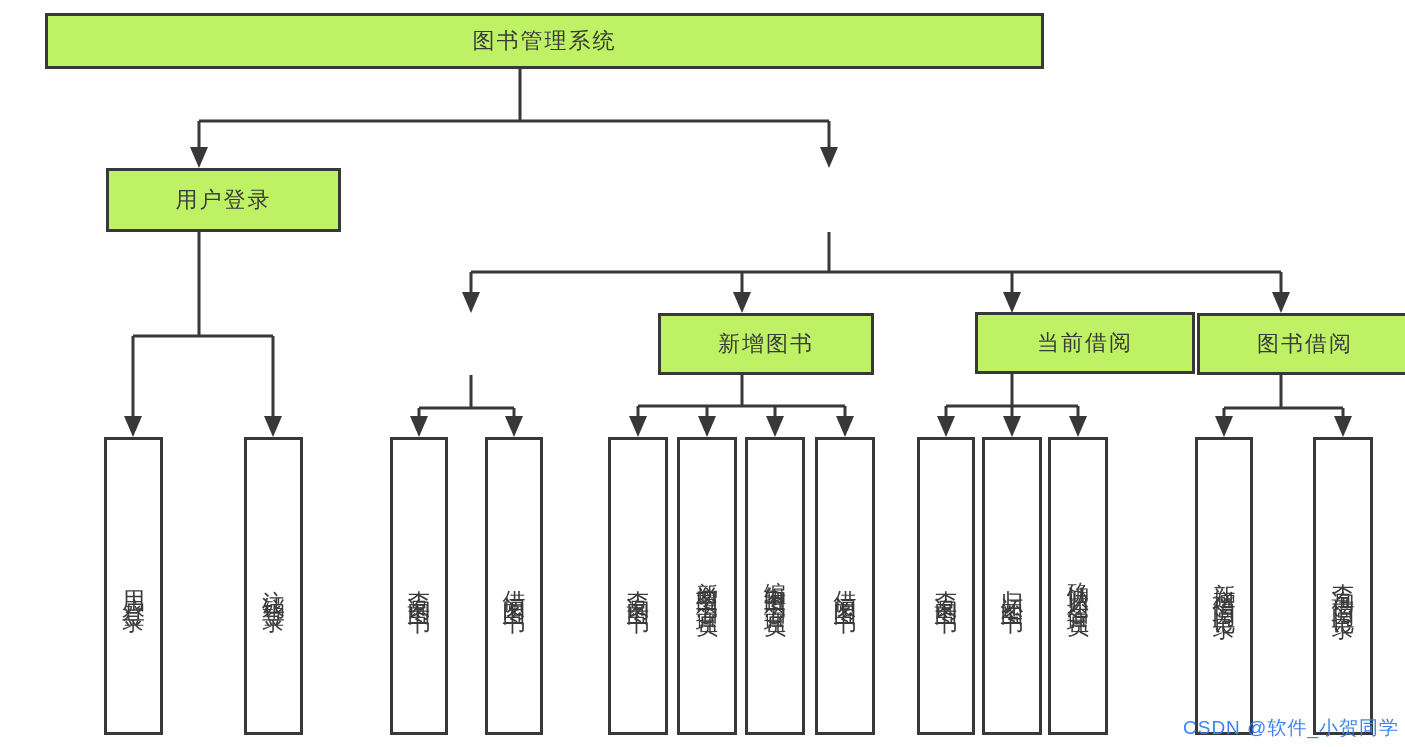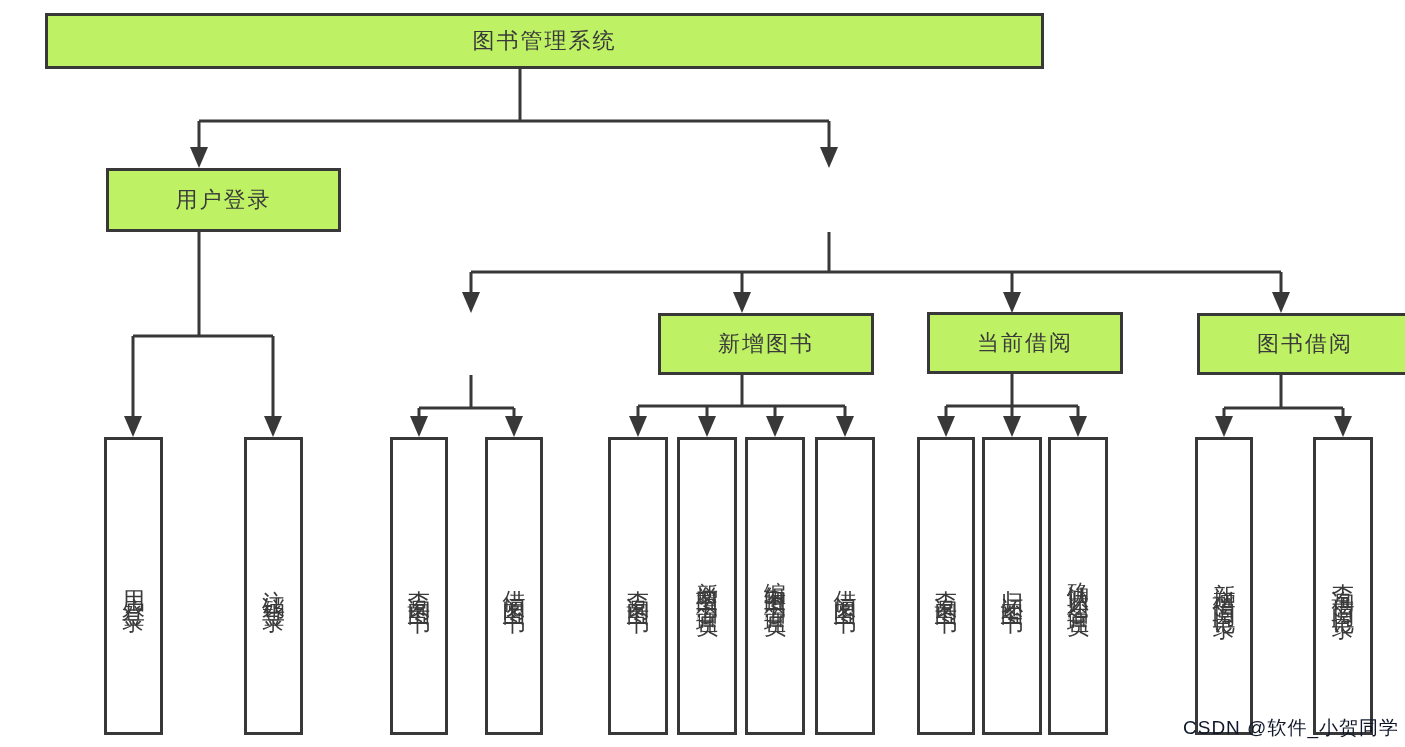--- a/index.html
+++ b/index.html
@@ -19,21 +19,21 @@
     top:437px;height:298px;
   }
   .vtext{
     writing-mode:vertical-rl;text-orientation:mixed;
     color:#3a3a3a;font-size:23px;letter-spacing:7px;line-height:1;
     white-space:nowrap;
   }
   .vtext.long{font-size:22px;letter-spacing:5px;}
   #watermark{
     position:absolute;left:1183px;top:715px;
-    color:#0f172a;font-size:19px;letter-spacing:1px;white-space:nowrap;
+    color:#3b82f6;font-size:19px;letter-spacing:1px;white-space:nowrap;
   }
   path{stroke:#383838;stroke-width:3;fill:none;}
   polygon{fill:#383838;stroke:none;}
 </style>
 </head>
 <body>
 
 <div id="canvas">
 
   <svg id="wires" viewBox="0 0 1405 747" xmlns="http://www.w3.org/2000/svg">
@@ -70,21 +70,21 @@
     <path d="M1281,375 L1281,408 M1224,408 L1343,408 M1224,408 L1224,419 M1343,408 L1343,419"></path>
     <polygon points="1215,416 1233,416 1224,437"></polygon>
     <polygon points="1334,416 1352,416 1343,437"></polygon>
   </svg>
 
   <div class="box" style="left:21px;top:13px;width:999px;height:56px">图书管理系统</div>
 
   <div class="box" style="left:82px;top:168px;width:235px;height:64px">用户登录</div>
 
   <div class="box" style="left:634px;top:313px;width:216px;height:62px">新增图书</div>
-  <div class="box" style="left:903px;top:312px;width:196px;height:62px">当前借阅</div>
+  <div class="box" style="left:951px;top:312px;width:220px;height:62px">当前借阅</div>
   <div class="box" style="left:1173px;top:313px;width:216px;height:62px">图书借阅</div>
 
   <div class="leaf" style="left:104px;width:59px">
     <span class="vtext">用户登录</span>
   </div>
   <div class="leaf" style="left:244px;width:59px">
     <span class="vtext">注销登录</span>
   </div>
 
   <div class="leaf" style="left:390px;width:58px">

